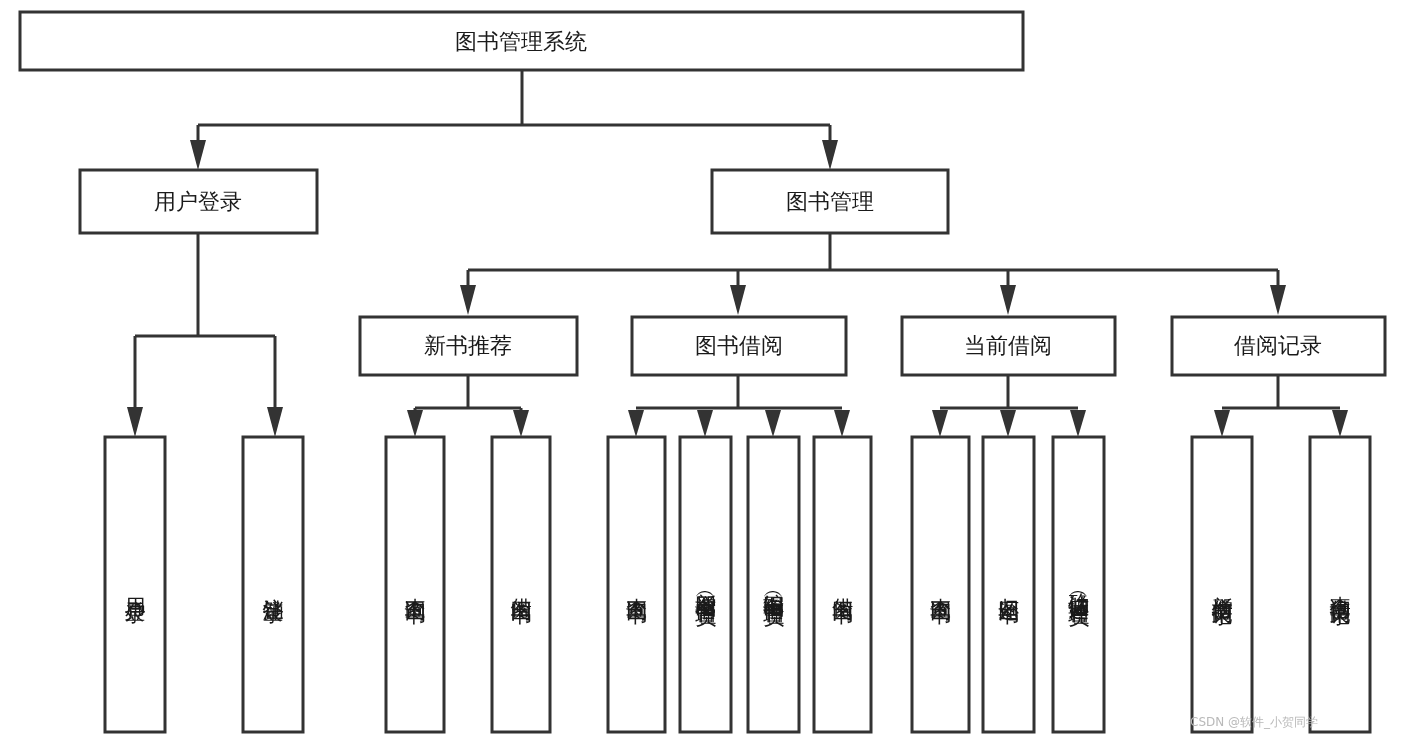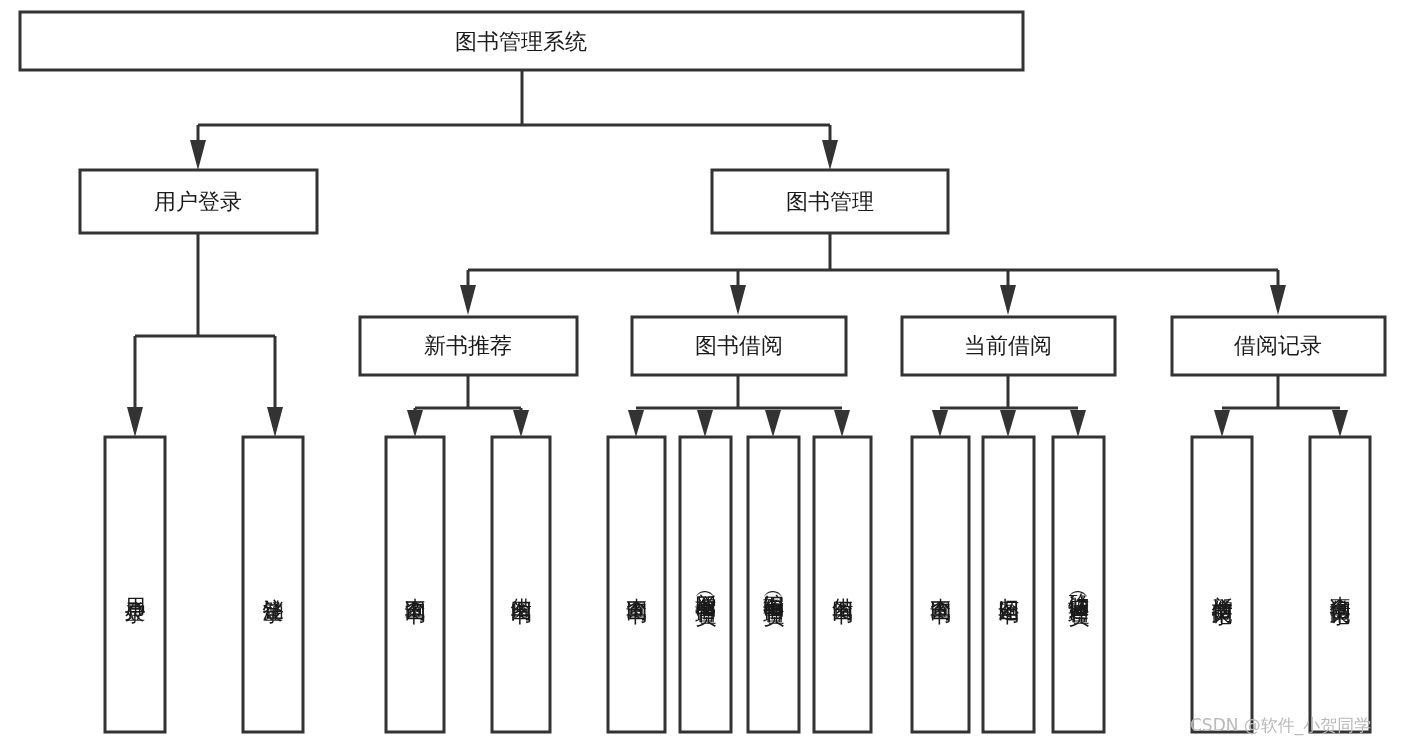--- a/index.html
+++ b/index.html
@@ -60,21 +60,21 @@
     justify-content: center;
     text-align: center;
     white-space: nowrap;
     pointer-events: none;
   }
   .watermark {
     position: absolute;
     left: 1190px;
     top: 714px;
     font-family: "DejaVu Sans", "Liberation Sans", sans-serif;
-    font-size: 17px;
+    font-size: 12px;
     color: #b9b9b9;
     white-space: nowrap;
   }
 </style>
 </head>
 <body>
 
 <div id="diagram-root">
 
   <svg class="tree-canvas" viewBox="0 0 1405 747" xmlns="http://www.w3.org/2000/svg">

